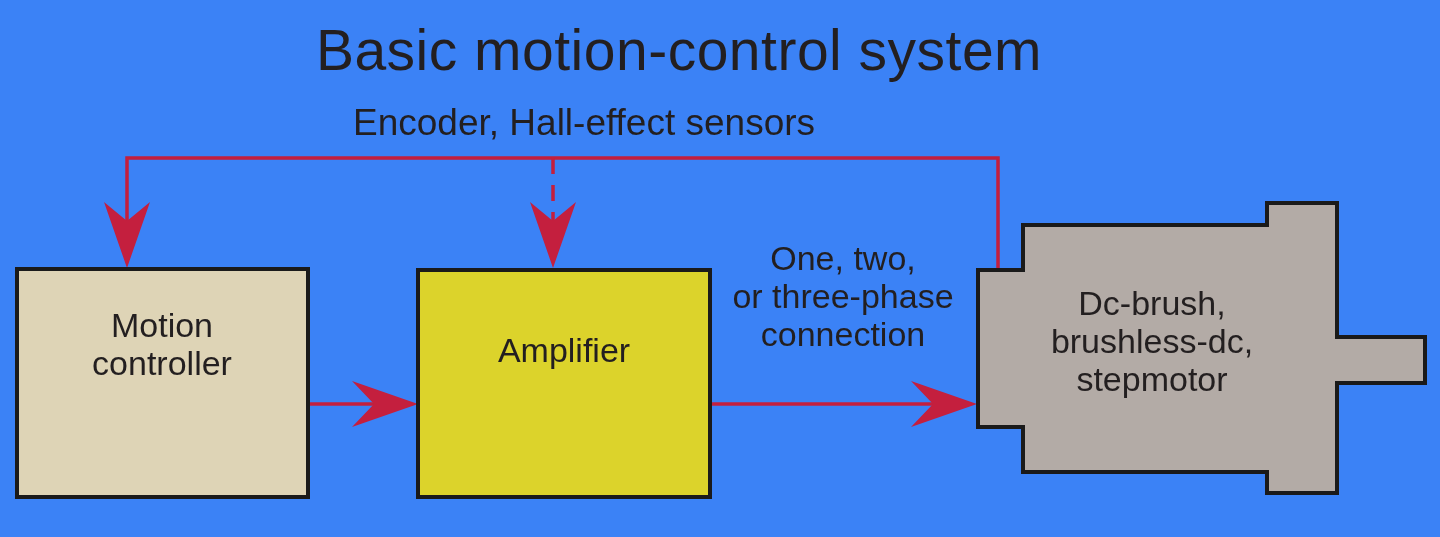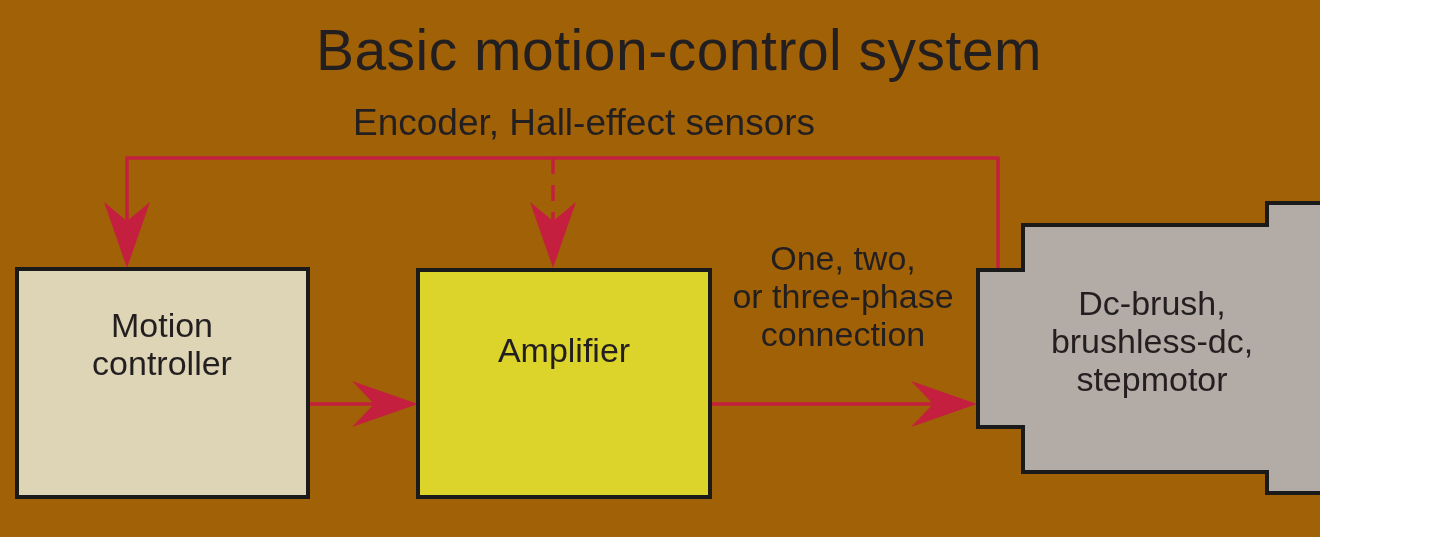--- a/index.html
+++ b/index.html
@@ -2,23 +2,23 @@
 <html><head>
 <meta charset="utf-8">
 <style>
   html, body {
     margin: 0;
     padding: 0;
     background: #ffffff;
   }
   .canvas {
     position: relative;
-    width: 1320px;
+    width: 1440px;
     height: 537px;
-    background: #a16207;
+    background: #3b82f6;
     overflow: hidden;
   }
   svg {
     display: block;
     font-family: "Liberation Sans", sans-serif;
   }
   .title-text {
     font-size: 57px;
     letter-spacing: 0.5px;
   }

